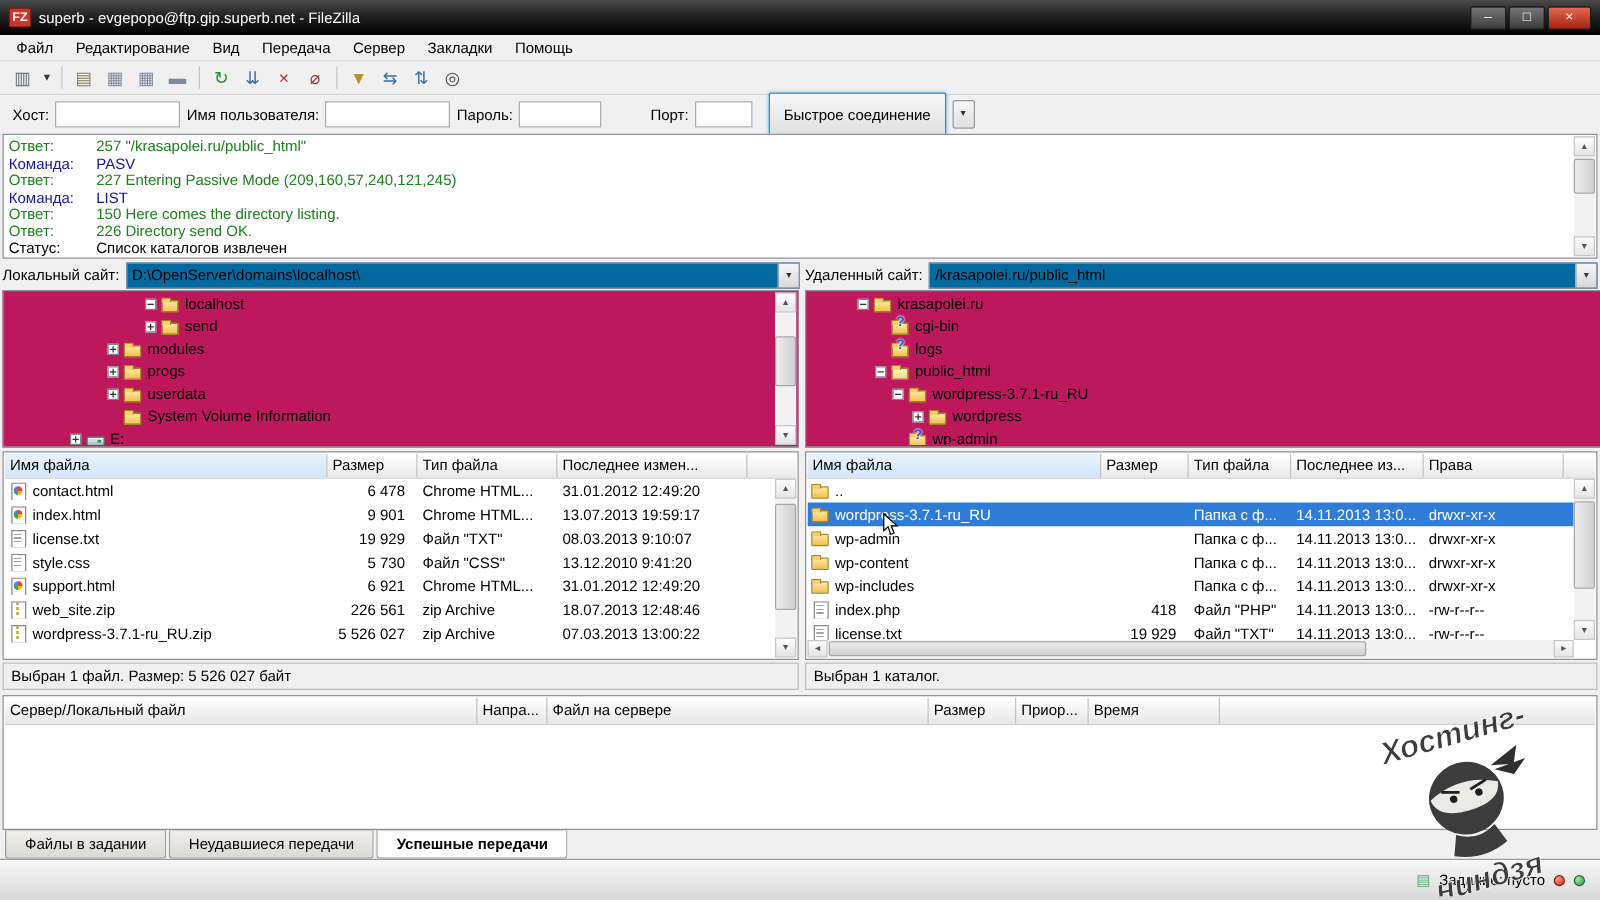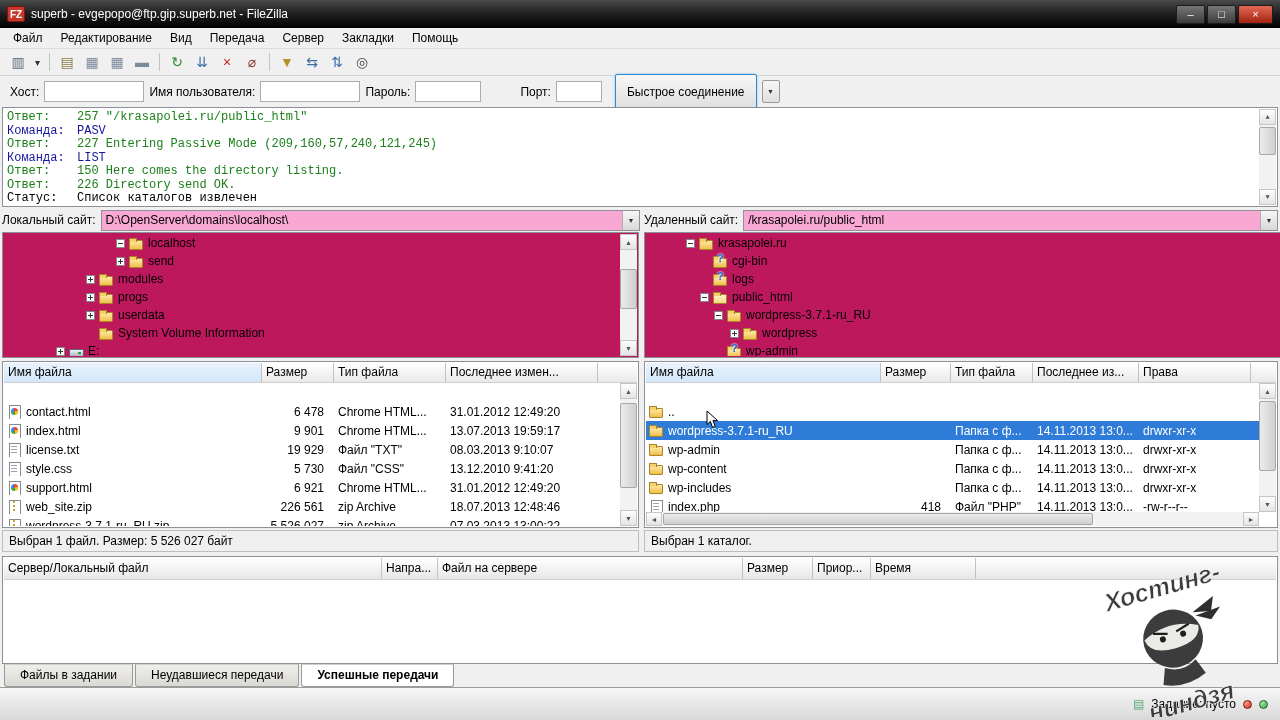--- a/index.html
+++ b/index.html
@@ -33,21 +33,21 @@
     display:flex; align-items:center; padding-left:10px; gap:5px; }
   .qc-input { height:21px; border:1px solid #a9acb2; background:#fff; padding:0 4px; font:inherit; }
   .qc-host { width:100px; } .qc-user { width:100px; } .qc-pass { width:66px; margin-right:34px; } .qc-port { width:46px; margin-right:8px; }
   .qc-btn { height:35px; padding:2px 11px; font:inherit; background:linear-gradient(#f7f7f7,#dfdfdf);
     border:1px solid #2f86c9; border-radius:2px; box-shadow:0 0 3px #8cc6ee; }
   .qc-drop { height:23px; width:18px; background:linear-gradient(#f7f7f7,#dfdfdf); border:1px solid #9a9a9a;
     border-radius:2px; font-size:7px; display:flex; align-items:center; justify-content:center; color:#333; }
 
   
   .logpane { position:absolute; left:2px; top:107px; width:1276px; height:100px; background:#fff;
-    border:1px solid #8e9097; overflow:hidden; padding:3px 22px 0 4px;font-family:Liberation Mono, monospace; }
+    border:1px solid #8e9097; overflow:hidden; padding:3px 22px 0 4px; }
   .logline { display:flex; line-height:13.5px; }
   .loglabel { flex:0 0 70px; }
   .logline.response { color:#1d801d; }
   .logline.command  { color:#16169c; }
   .logline.status   { color:#000; }
 
   
   .vscroll { position:absolute; top:1px; bottom:1px; right:1px; width:17px; background:#f2f2f2; }
   .vscroll .sa { position:absolute; left:0; right:0; height:16px; background:linear-gradient(#fdfdfd,#e4e4e4);
     border:1px solid #c6c6c6; color:#555; font-size:7px; display:flex; align-items:center; justify-content:center; }
@@ -60,21 +60,21 @@
     border:1px solid #c6c6c6; color:#555; font-size:7px; display:flex; align-items:center; justify-content:center; }
   .hscroll .sa.left { left:0; } .hscroll .sa.right { right:0; }
   .hscroll .sa.left::before { content:"◄"; } .hscroll .sa.right::before { content:"►"; }
   .hscroll .thumb { position:absolute; top:1px; bottom:1px; background:linear-gradient(#ececec,#cfcfcf);
     border:1px solid #a6a6a6; border-radius:2px; }
 
   
   .siterow { position:absolute; height:22px; display:flex; align-items:center; gap:5px; }
   .siterow.local  { left:2px;  top:209px; width:638px; }
   .siterow.remote { left:644px; top:209px; width:634px; }
-  .combo { flex:1; display:flex; height:21px; border:1px solid #8e9097; background:#f9a8d4; }
+  .combo { flex:1; display:flex; height:21px; border:1px solid #8e9097; background:#0369a1; }
   .combo input { flex:1; border:none; padding:0 4px; font:inherit; background:transparent; }
   .combo .drop { width:17px; background:linear-gradient(#f6f6f6,#d8d8d8); border-left:1px solid #b0b0b0;
     display:flex; align-items:center; justify-content:center; font-size:7px; color:#333; }
   .combo .drop::before { content:"▼"; }
 
   
   .treepane { position:absolute; top:232px; height:126px; background:#be185d; border:1px solid #8e9097; }
   .treepane.local  { left:2px;  width:637px; }
   .treepane.remote { left:644px; width:765px; }
   .tree-rows { position:absolute; left:1px; right:18px; top:1px; bottom:1px; overflow:hidden; }
@@ -114,21 +114,21 @@
   .hdr { position:absolute; top:1px; left:1px; right:1px; height:20px; display:flex;
     background:linear-gradient(#ffffff,#e9e9e9); border-bottom:1px solid #cfcfcf; }
   .hcell { border-right:1px solid #c2c2c2; padding:0 4px; line-height:19px; overflow:hidden; white-space:nowrap; }
   .hcell.sorted { background:linear-gradient(#e9f3fd,#d2e6f9); }
   .hcell.num { text-align:left; }
   #local-hdr  .hcell:nth-of-type(1){ width:258px; } #local-hdr .hcell:nth-of-type(2){ width:72px; }
   #local-hdr  .hcell:nth-of-type(3){ width:112px; } #local-hdr .hcell:nth-of-type(4){ width:152px; }
   #remote-hdr .hcell:nth-of-type(1){ width:235px; } #remote-hdr .hcell:nth-of-type(2){ width:70px; }
   #remote-hdr .hcell:nth-of-type(3){ width:82px; }  #remote-hdr .hcell:nth-of-type(4){ width:106px; }
   #remote-hdr .hcell:nth-of-type(5){ width:112px; }
-  .rows { position:absolute; top:21px; left:1px; right:18px; bottom:1px; overflow:hidden;margin-top:19px; }
+  .rows { position:absolute; top:21px; left:1px; right:18px; bottom:1px; overflow:hidden; }
   .listpane.remote .rows { bottom:15px; }
   .fl-row { display:flex; height:19px; align-items:center; }
   .fl-row.selected { background:#2e7bd8; color:#fff; }
   .c-name { display:flex; align-items:center; gap:4px; padding-left:3px; overflow:hidden; white-space:nowrap; }
   .c-size { text-align:right; padding-right:10px; overflow:hidden; white-space:nowrap; }
   .c-type,.c-date,.c-perms { padding-left:4px; overflow:hidden; white-space:nowrap; }
   .listpane.local  .c-name{ width:258px; } .listpane.local  .c-size{ width:72px; }
   .listpane.local  .c-type{ width:112px; } .listpane.local  .c-date{ width:152px; }
   .listpane.remote .c-name{ width:235px; } .listpane.remote .c-size{ width:70px; }
   .listpane.remote .c-type{ width:82px; }  .listpane.remote .c-date{ width:106px; }

